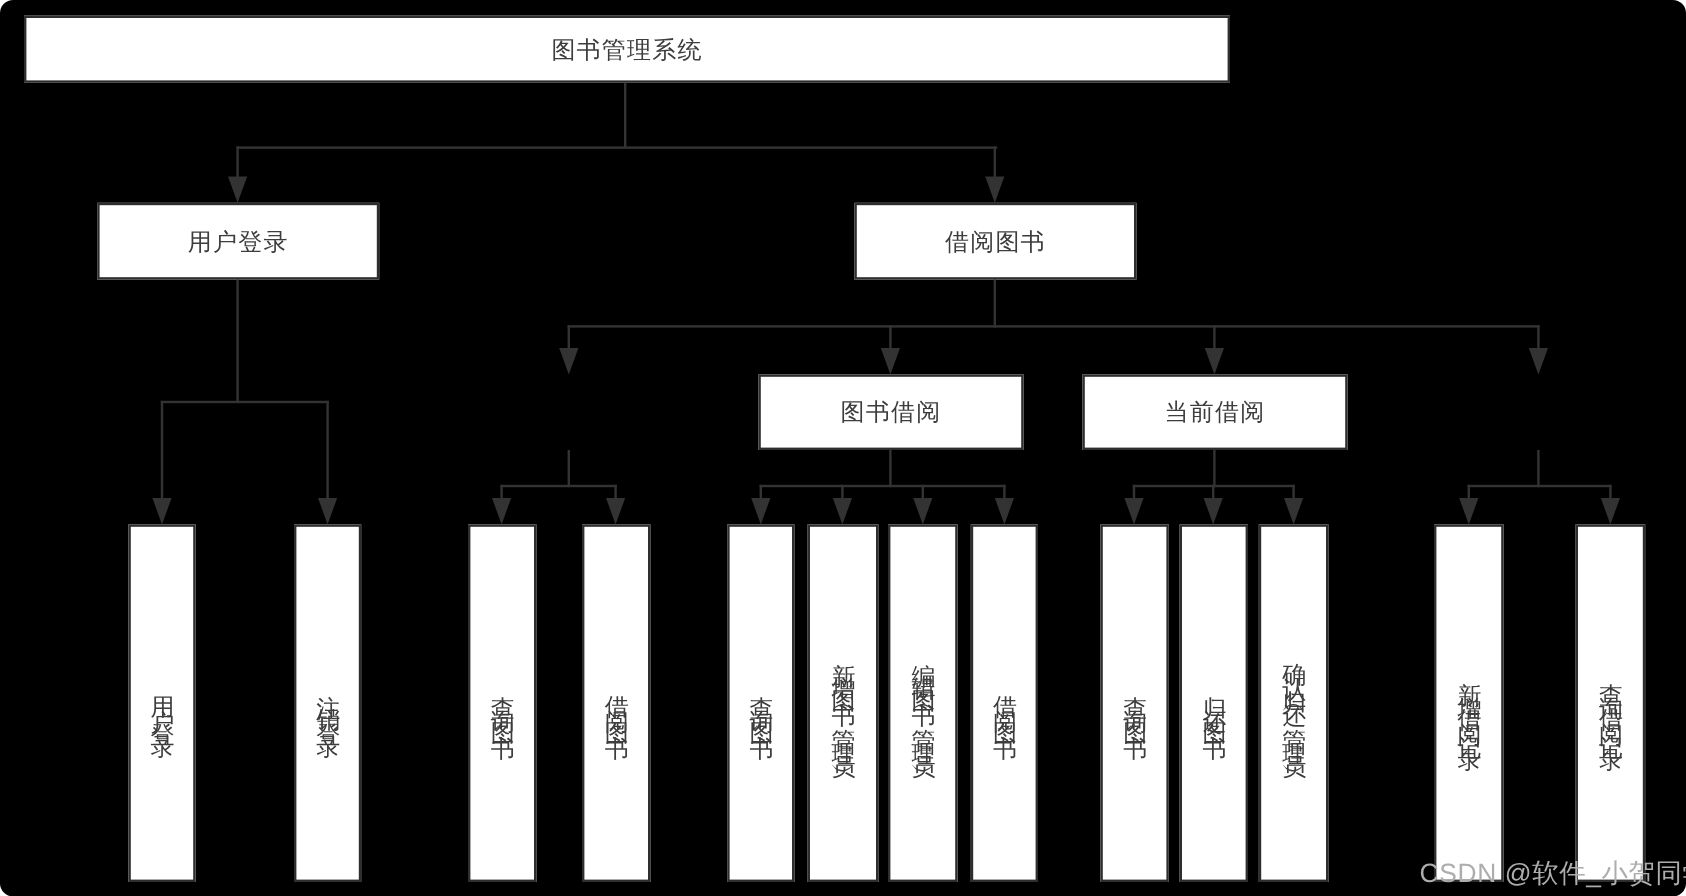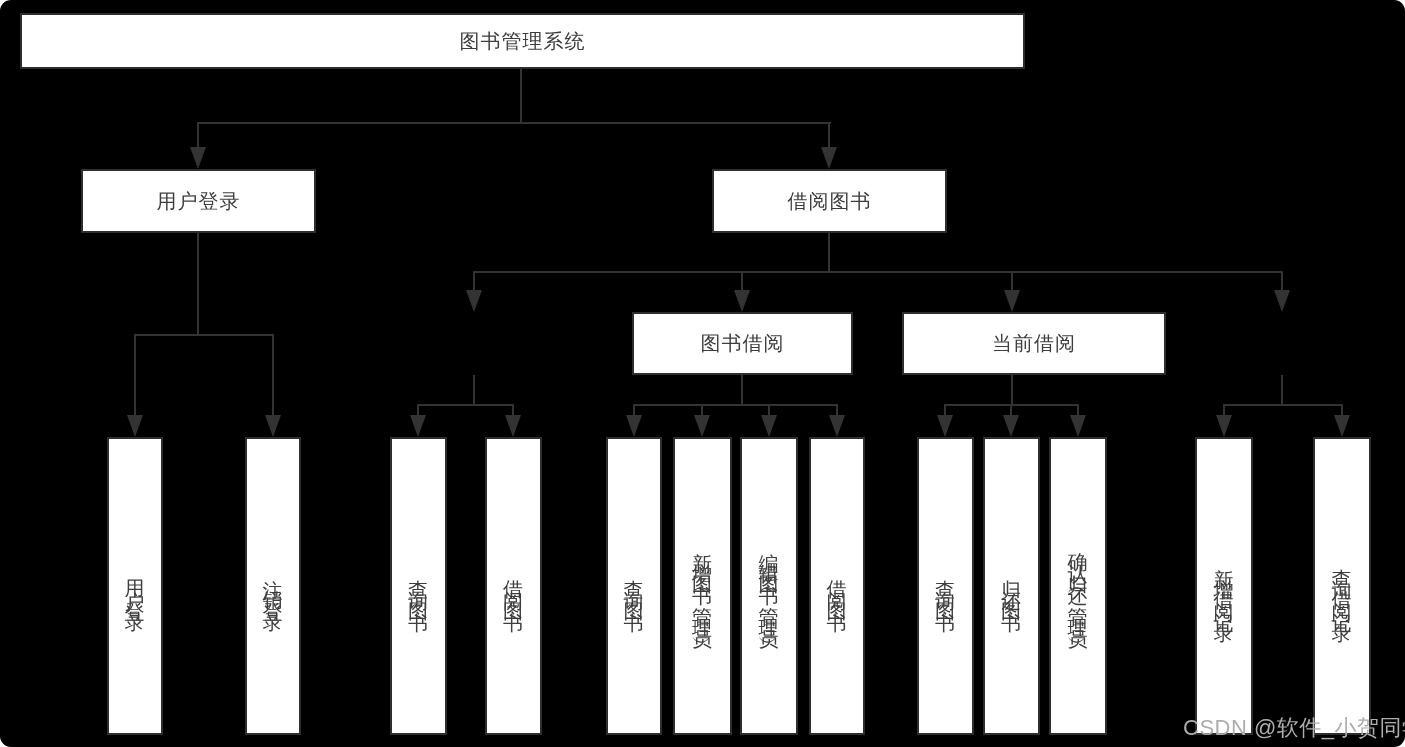--- a/index.html
+++ b/index.html
@@ -65,21 +65,21 @@
   <div class="vl" style="left:741px;top:271px;height:20px;"></div>
   <div class="ar" style="left:734px;top:290px;"></div>
   <div class="vl" style="left:1011px;top:271px;height:20px;"></div>
   <div class="ar" style="left:1004px;top:290px;"></div>
   <div class="vl" style="left:1281px;top:271px;height:20px;"></div>
   <div class="ar" style="left:1274px;top:290px;"></div>
 
   <div class="box hbox" style="left:632px;top:312px;width:221px;height:63px;">
     <span>图书借阅</span>
   </div>
-  <div class="box hbox" style="left:902px;top:312px;width:264px;height:63px;">
+  <div class="box hbox" style="left:902px;top:312px;width:221px;height:63px;">
     <span>当前借阅</span>
   </div>
 
   <div class="vl" style="left:473px;top:375px;height:31px;"></div>
   <div class="hl" style="left:417px;top:404px;width:97px;"></div>
   <div class="vl" style="left:417px;top:404px;height:12px;"></div>
   <div class="ar" style="left:410px;top:415px;"></div>
   <div class="vl" style="left:512px;top:404px;height:12px;"></div>
   <div class="ar" style="left:505px;top:415px;"></div>
 

